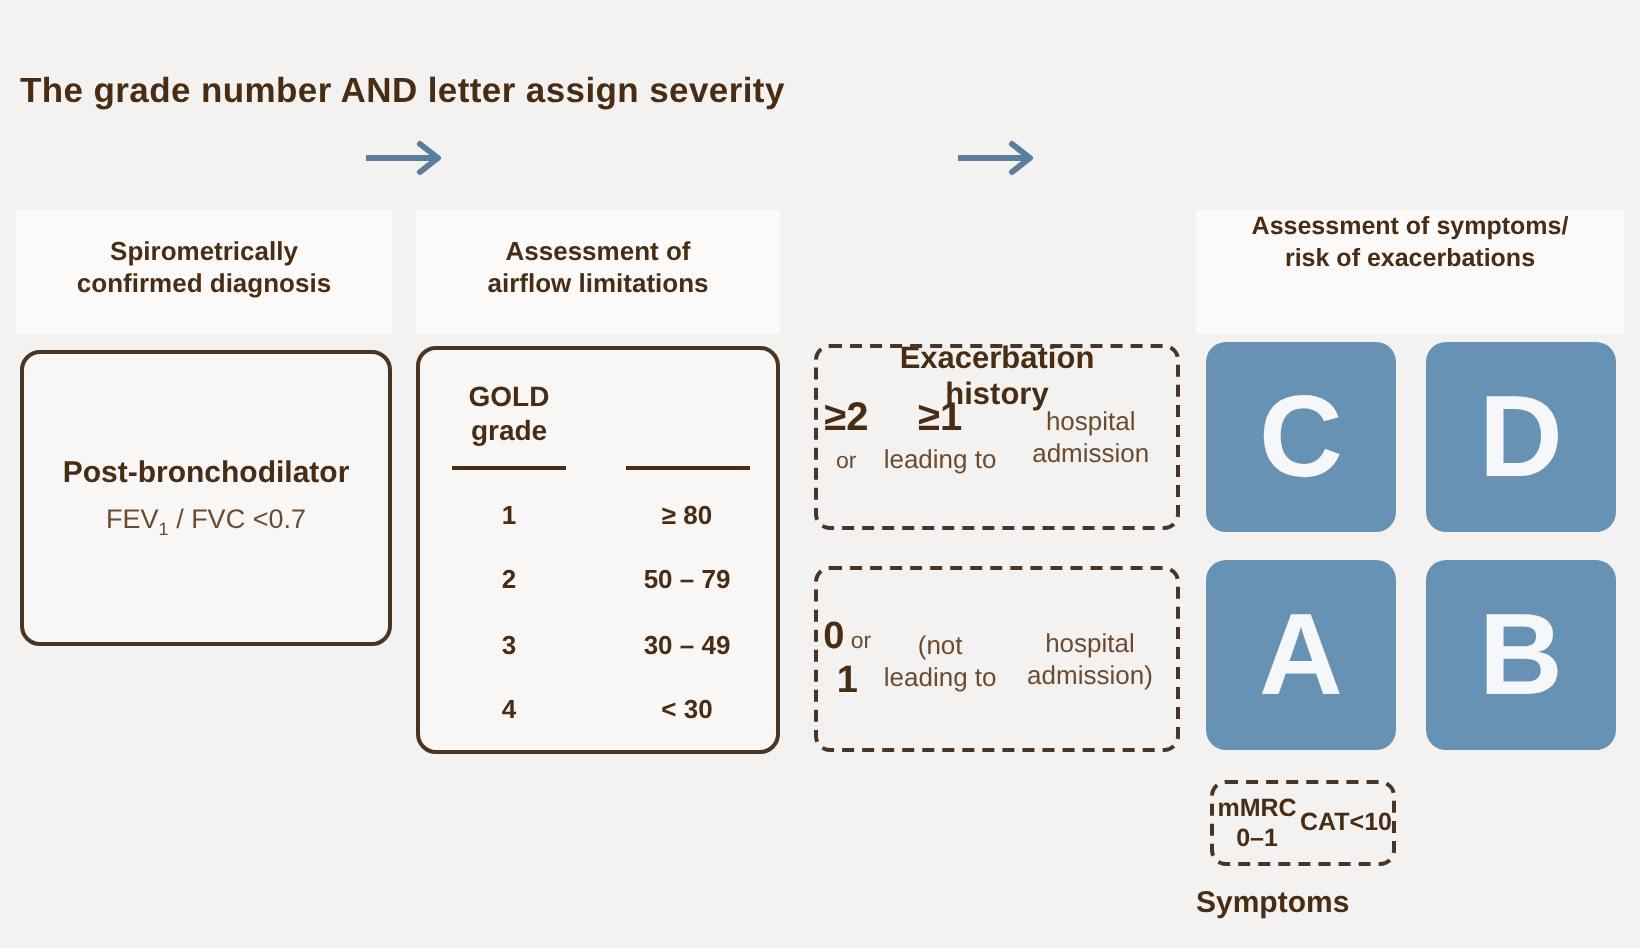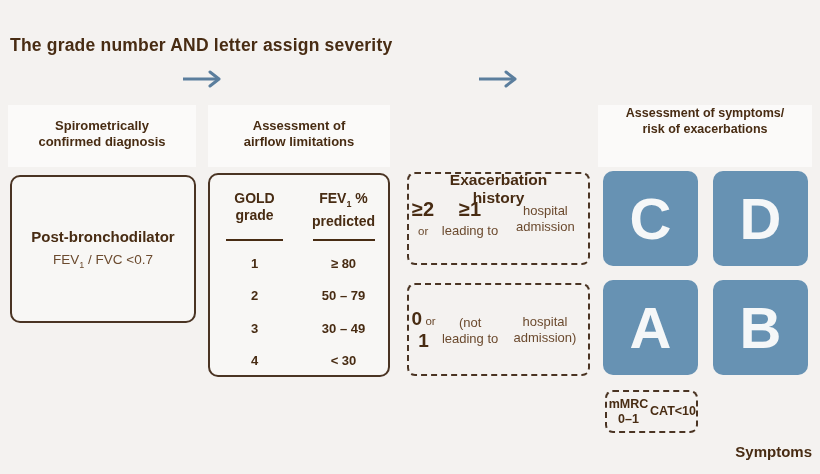--- a/index.html
+++ b/index.html
@@ -81,21 +81,21 @@
 
   .symptom-box {
     top:390px; height:43px;
     font-size:12.5px; font-weight:bold; line-height:15px;
     color:var(--brown-dark);
   }
   .sym1 { left:605px; width:93px; }
   .sym2 { left:713px; width:95px; }
 
   .symptoms-label {
-    left:598px; top:443px; width:214px; text-align:right;
+    left:598px; top:443px; width:214px; text-align:left;
     font-size:15px; font-weight:bold; color:var(--brown-dark);
   }
 </style>
 </head>
 <body>
 
 <div class="canvas">
 
   <div class="abs page-title">The grade number AND letter assign severity</div>
 
@@ -123,24 +123,20 @@
 
   <div class="abs solid-box diagnosis-box">
     <div class="diagnosis-title">Post-bronchodilator</div>
     <div class="diagnosis-formula"><span>FEV</span><sub>1</sub><span> / FVC &lt;0.7</span></div>
   </div>
 
   <div class="abs solid-box gold-box">
     <div class="t-row">
       <div class="t-cell gold-hdr" style="white-space:pre-line;">GOLD
 grade</div>
-      <div class="t-cell gold-hdr">
-        <div><span>FEV</span><sub>1</sub><span> %</span></div>
-        <div>predicted</div>
-      </div>
     </div>
     <div class="t-underline-row">
       <div class="t-underline-cell">
           <div class="t-underline u1"></div>
         </div>
       <div class="t-underline-cell">
           <div class="t-underline u2"></div>
         </div>
     </div>
     <div class="gold-rows">

